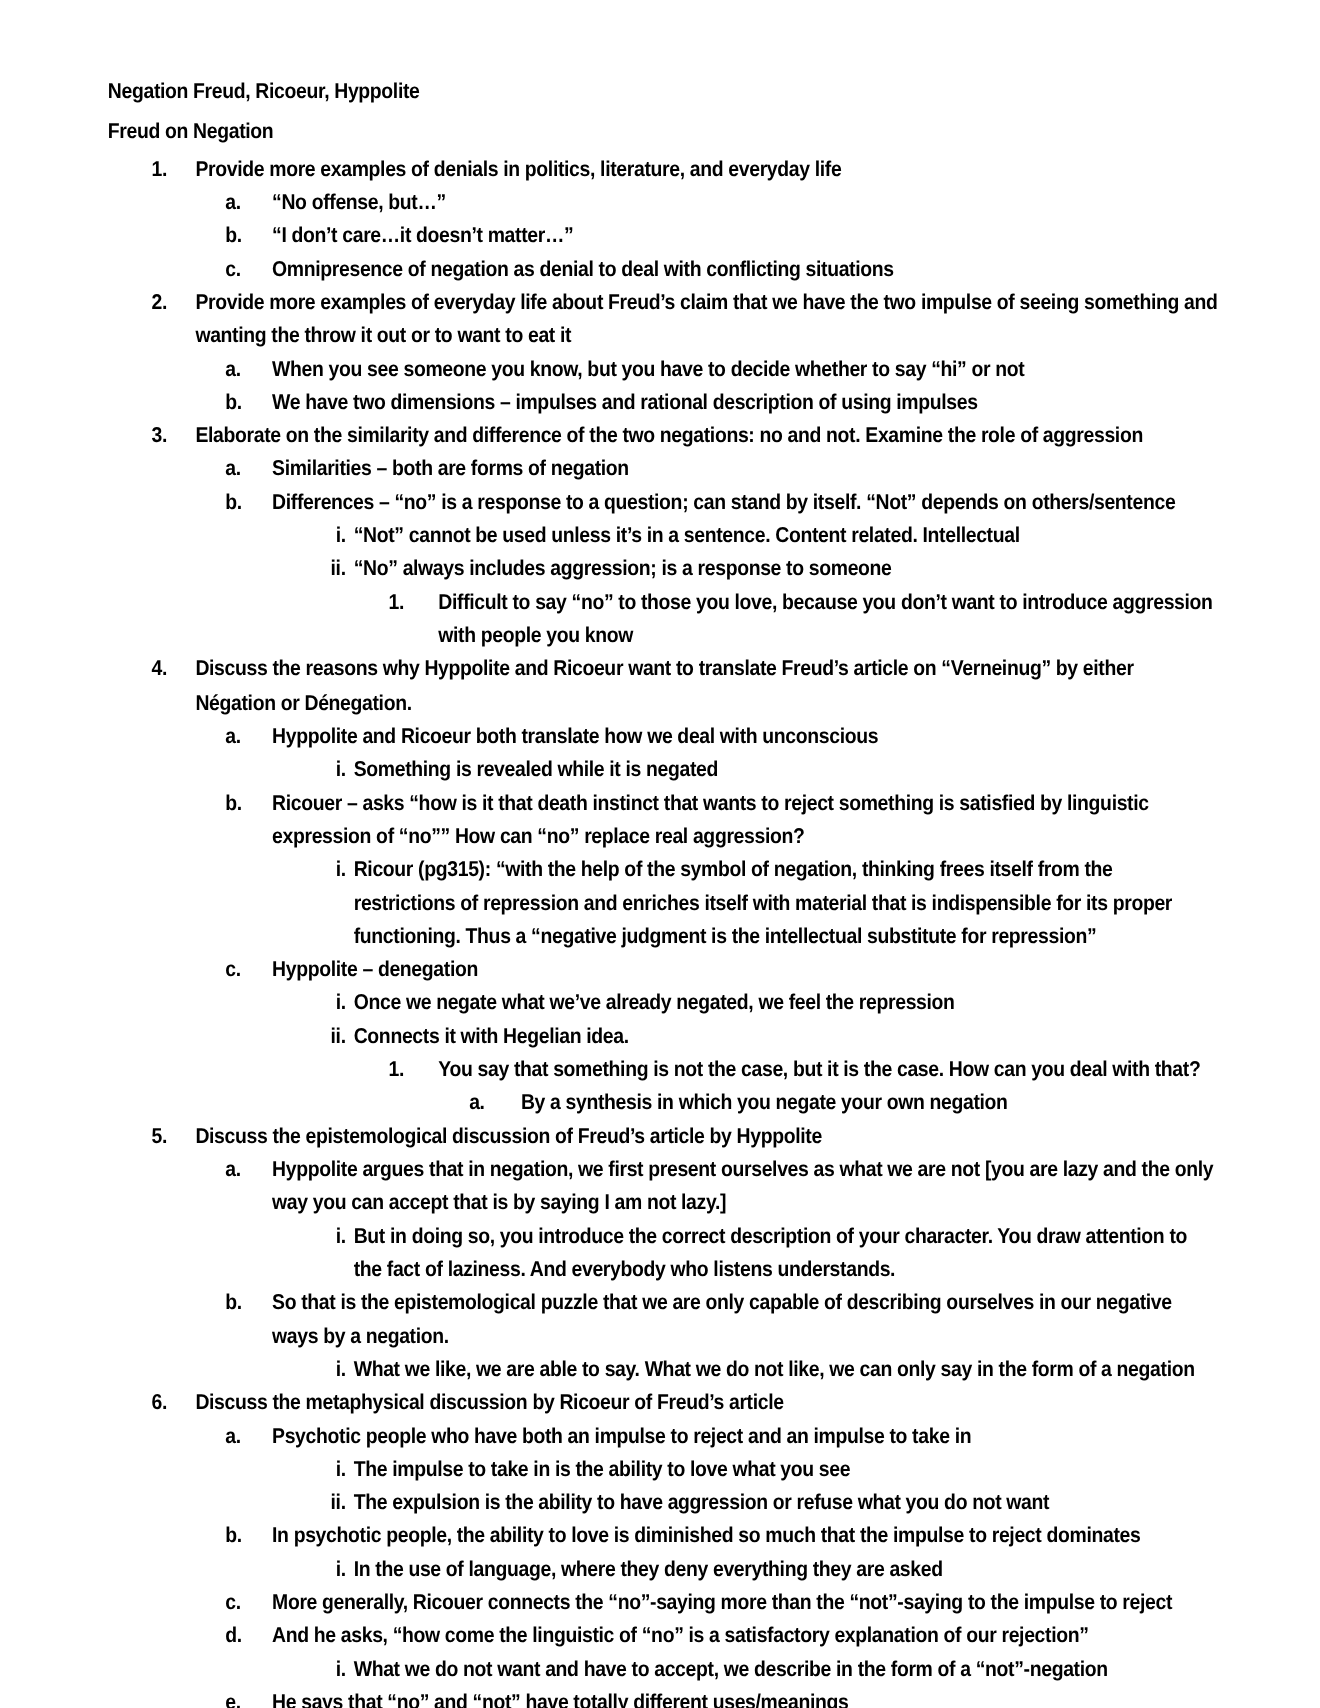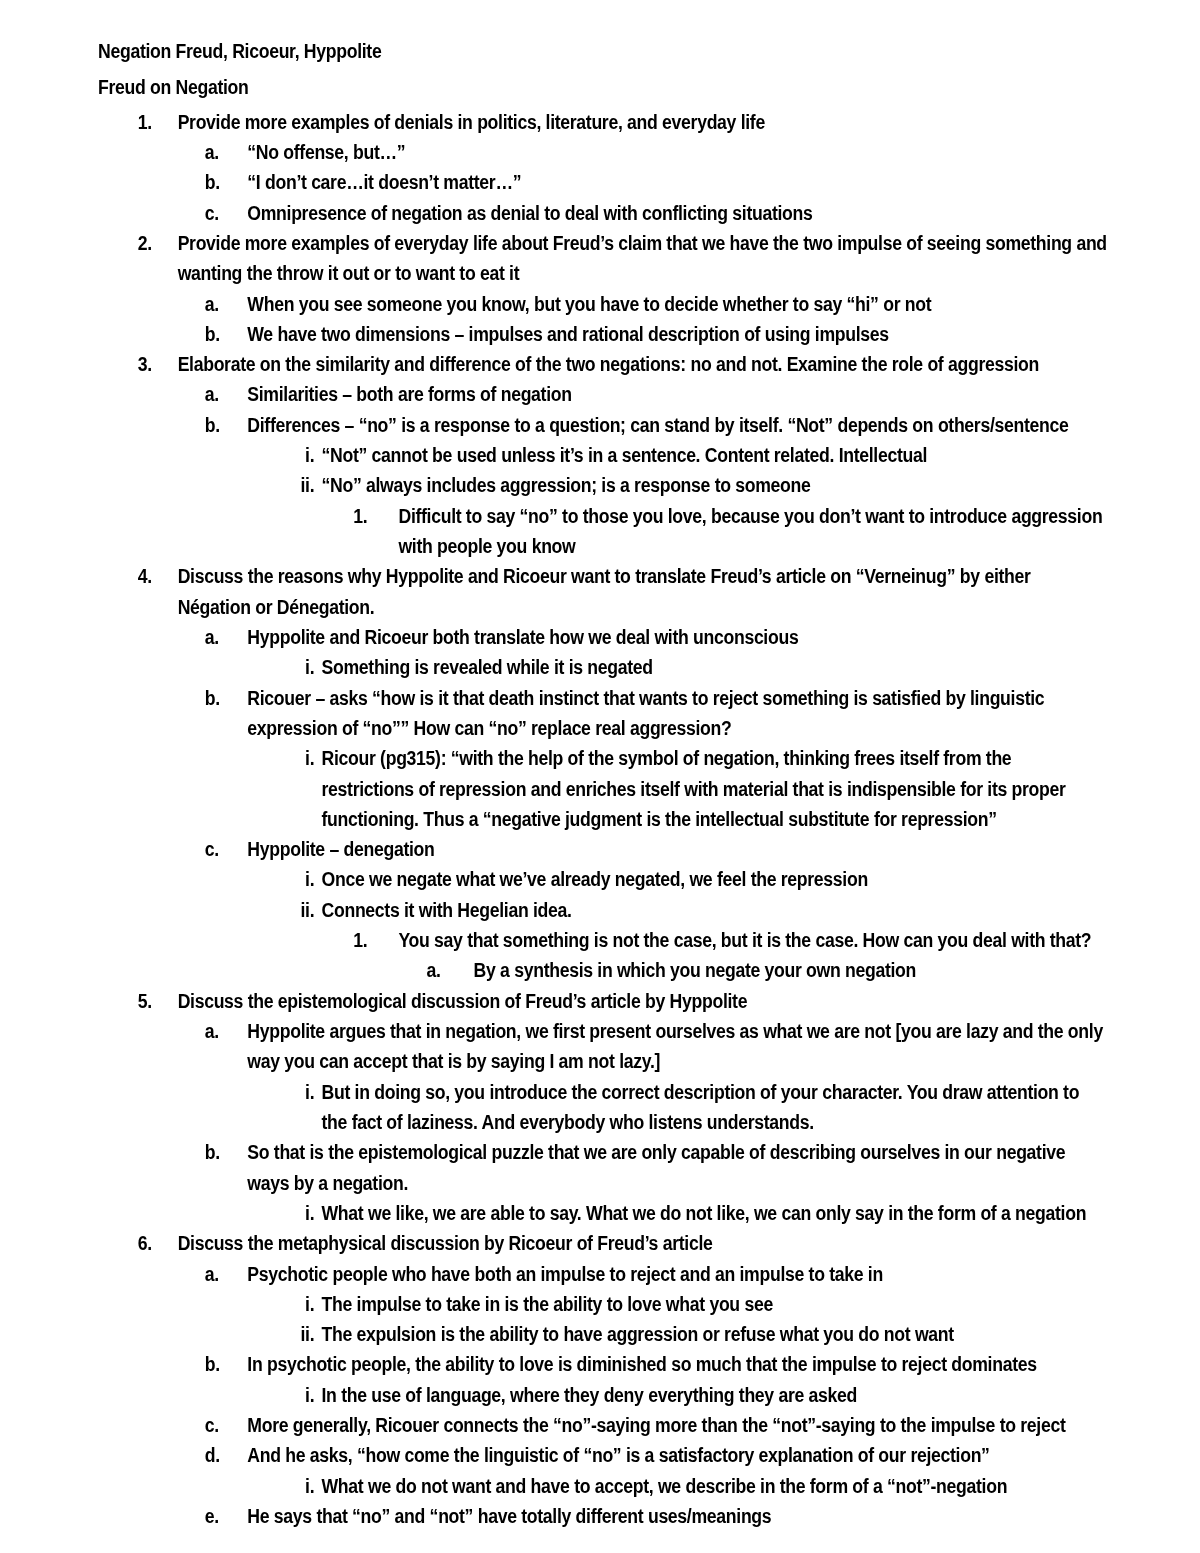--- a/index.html
+++ b/index.html
@@ -13,21 +13,21 @@
     font-family: "Liberation Sans", sans-serif;
     color: #000000;
     -webkit-font-smoothing: none;
   }
   #page {
     position: relative;
     width: 1144px;
     height: 1553px;
     background: #ffffff;
     box-sizing: border-box;
-    padding: 36px 92px 0 98px;
+    padding: 68px 92px 0 98px;
   }
   .doc {
     font-size: 19.5px;
     font-weight: 700;
     line-height: 1.555;
     letter-spacing: -0.35px;
     transform: scaleX(0.905);
     transform-origin: left top;
     width: 1116px;
   }

